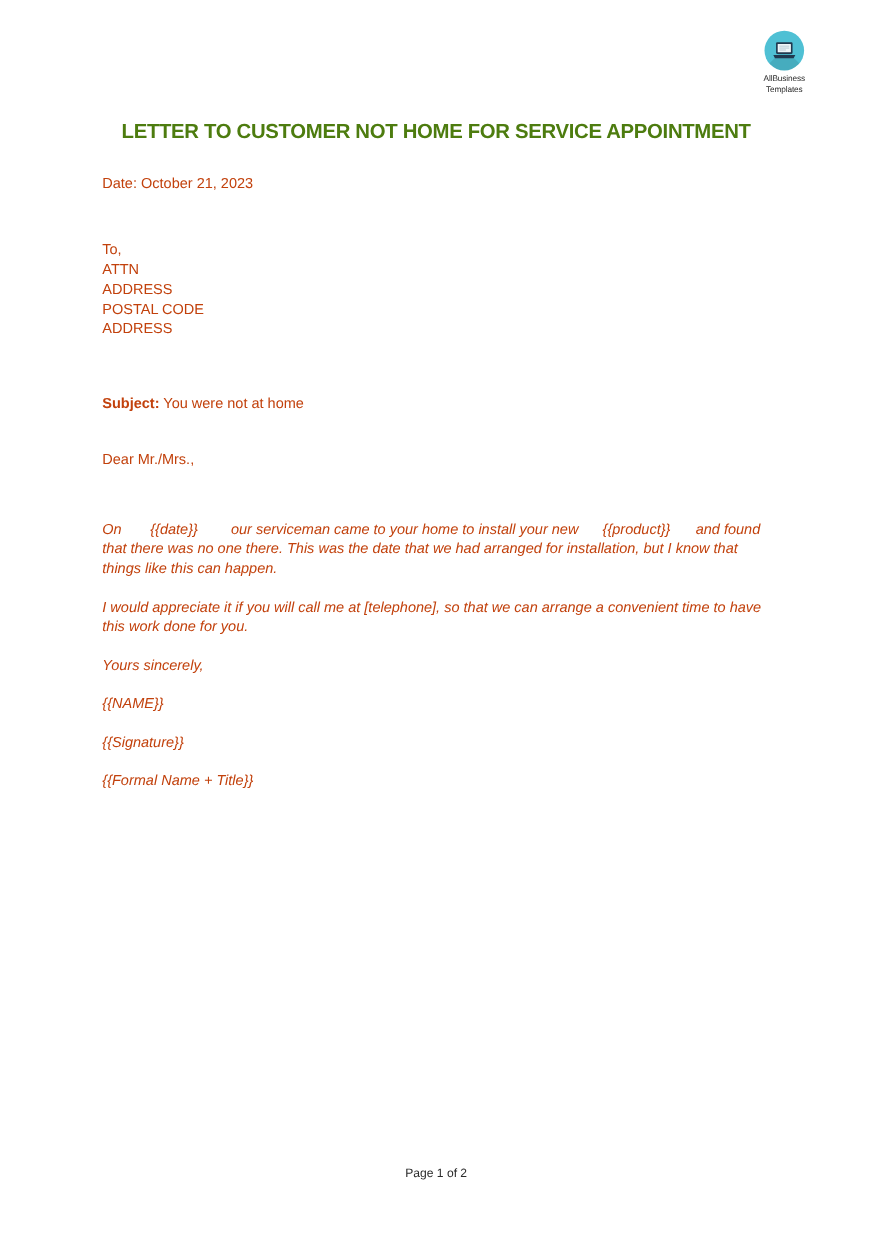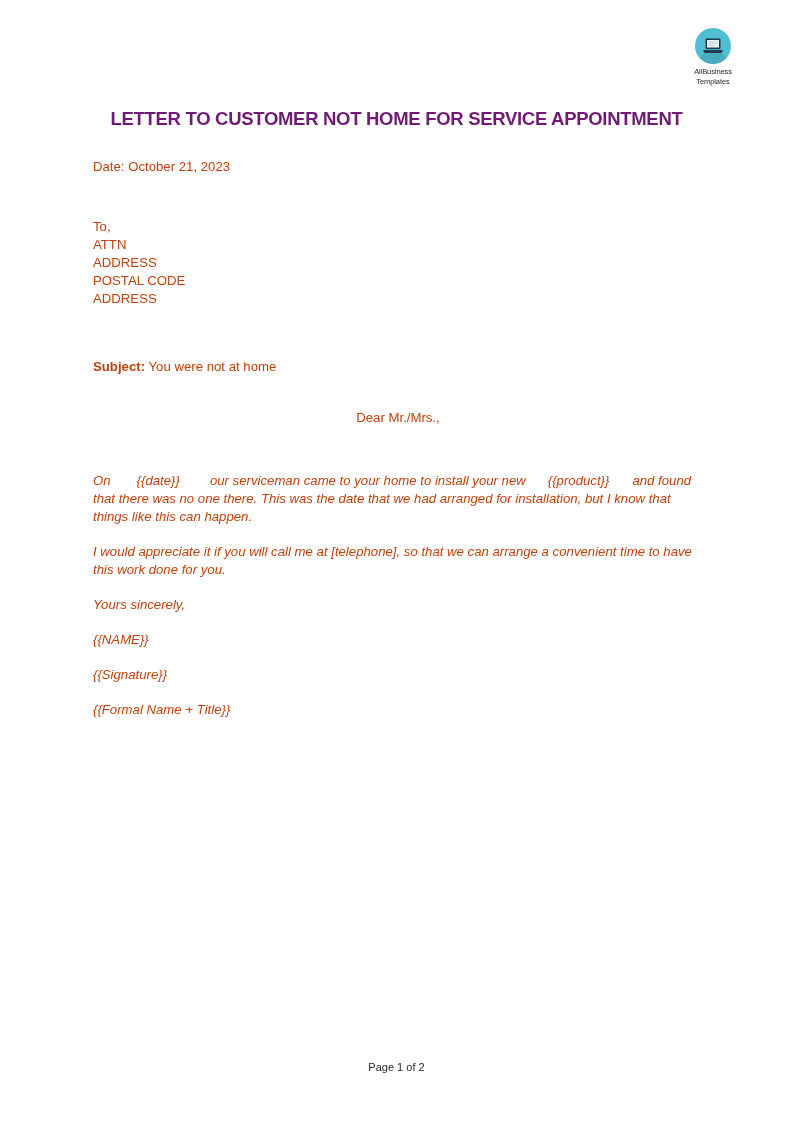--- a/index.html
+++ b/index.html
@@ -72,21 +72,21 @@
   
   .doc-title {
     position: absolute;
     top: 96px;
     left: 0;
     width: 793px;
     text-align: center;
     font-size: 18.5px;
     font-weight: bold;
     letter-spacing: -0.3px;
-    color: #701a75;
+    color: #4d7c0f;
     font-family: "Liberation Sans", "DejaVu Sans", sans-serif;
   }
 
   
   .content {
     position: absolute;
     left: 93px;
     top: 158px;
     width: 610px;
     font-size: 13.2px;
@@ -100,21 +100,21 @@
   .spacer-2 { height: 50px; }
   .spacer-3 { height: 33px; }
   .spacer-4 { height: 45px; }
 
   .addr-block { margin: 0; }
   .addr-block div { line-height: 18px; }
 
   .subject-line { margin: 0; }
   .subject-label { font-weight: bold; }
 
-  .salutation { margin: 0; text-align: center; }
+  .salutation { margin: 0; }
 
   .para {
     margin: 0;
     line-height: 18px;
     text-align: left;
     font-style: italic;
   }
   .para + .para { margin-top: 17px; }
 
   .tabgap-a { display: inline-block; width: 26px; }

